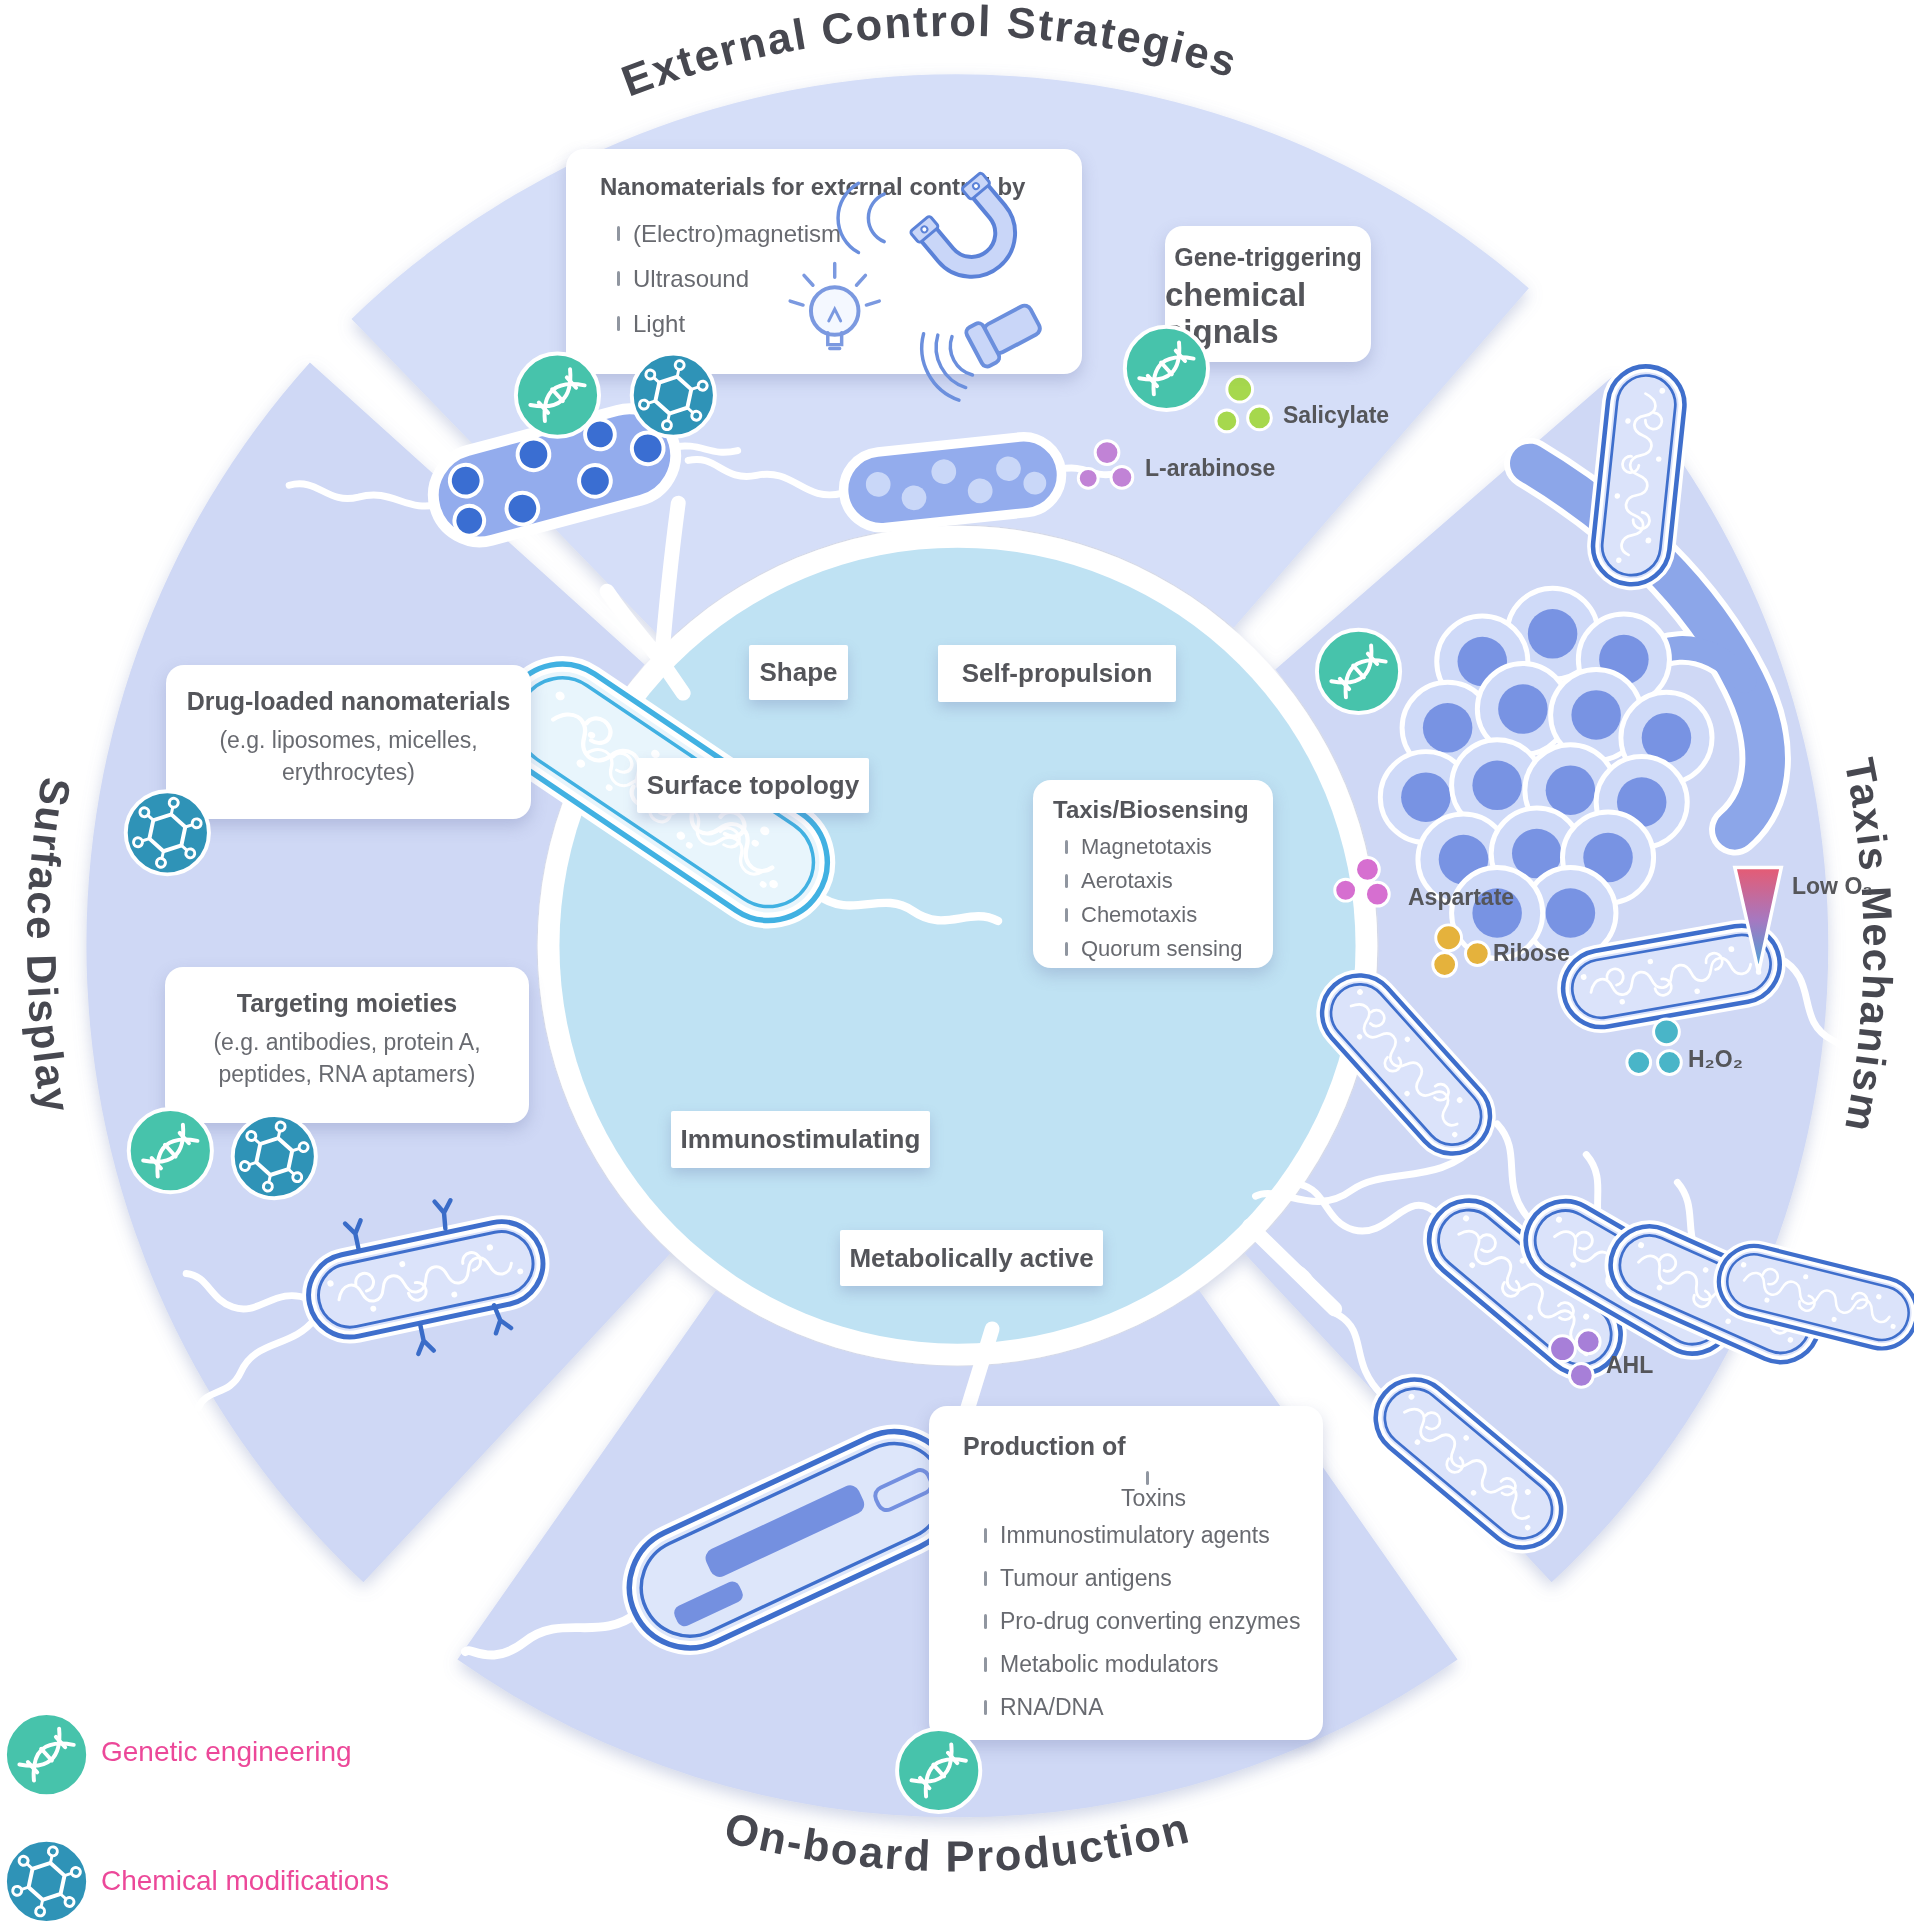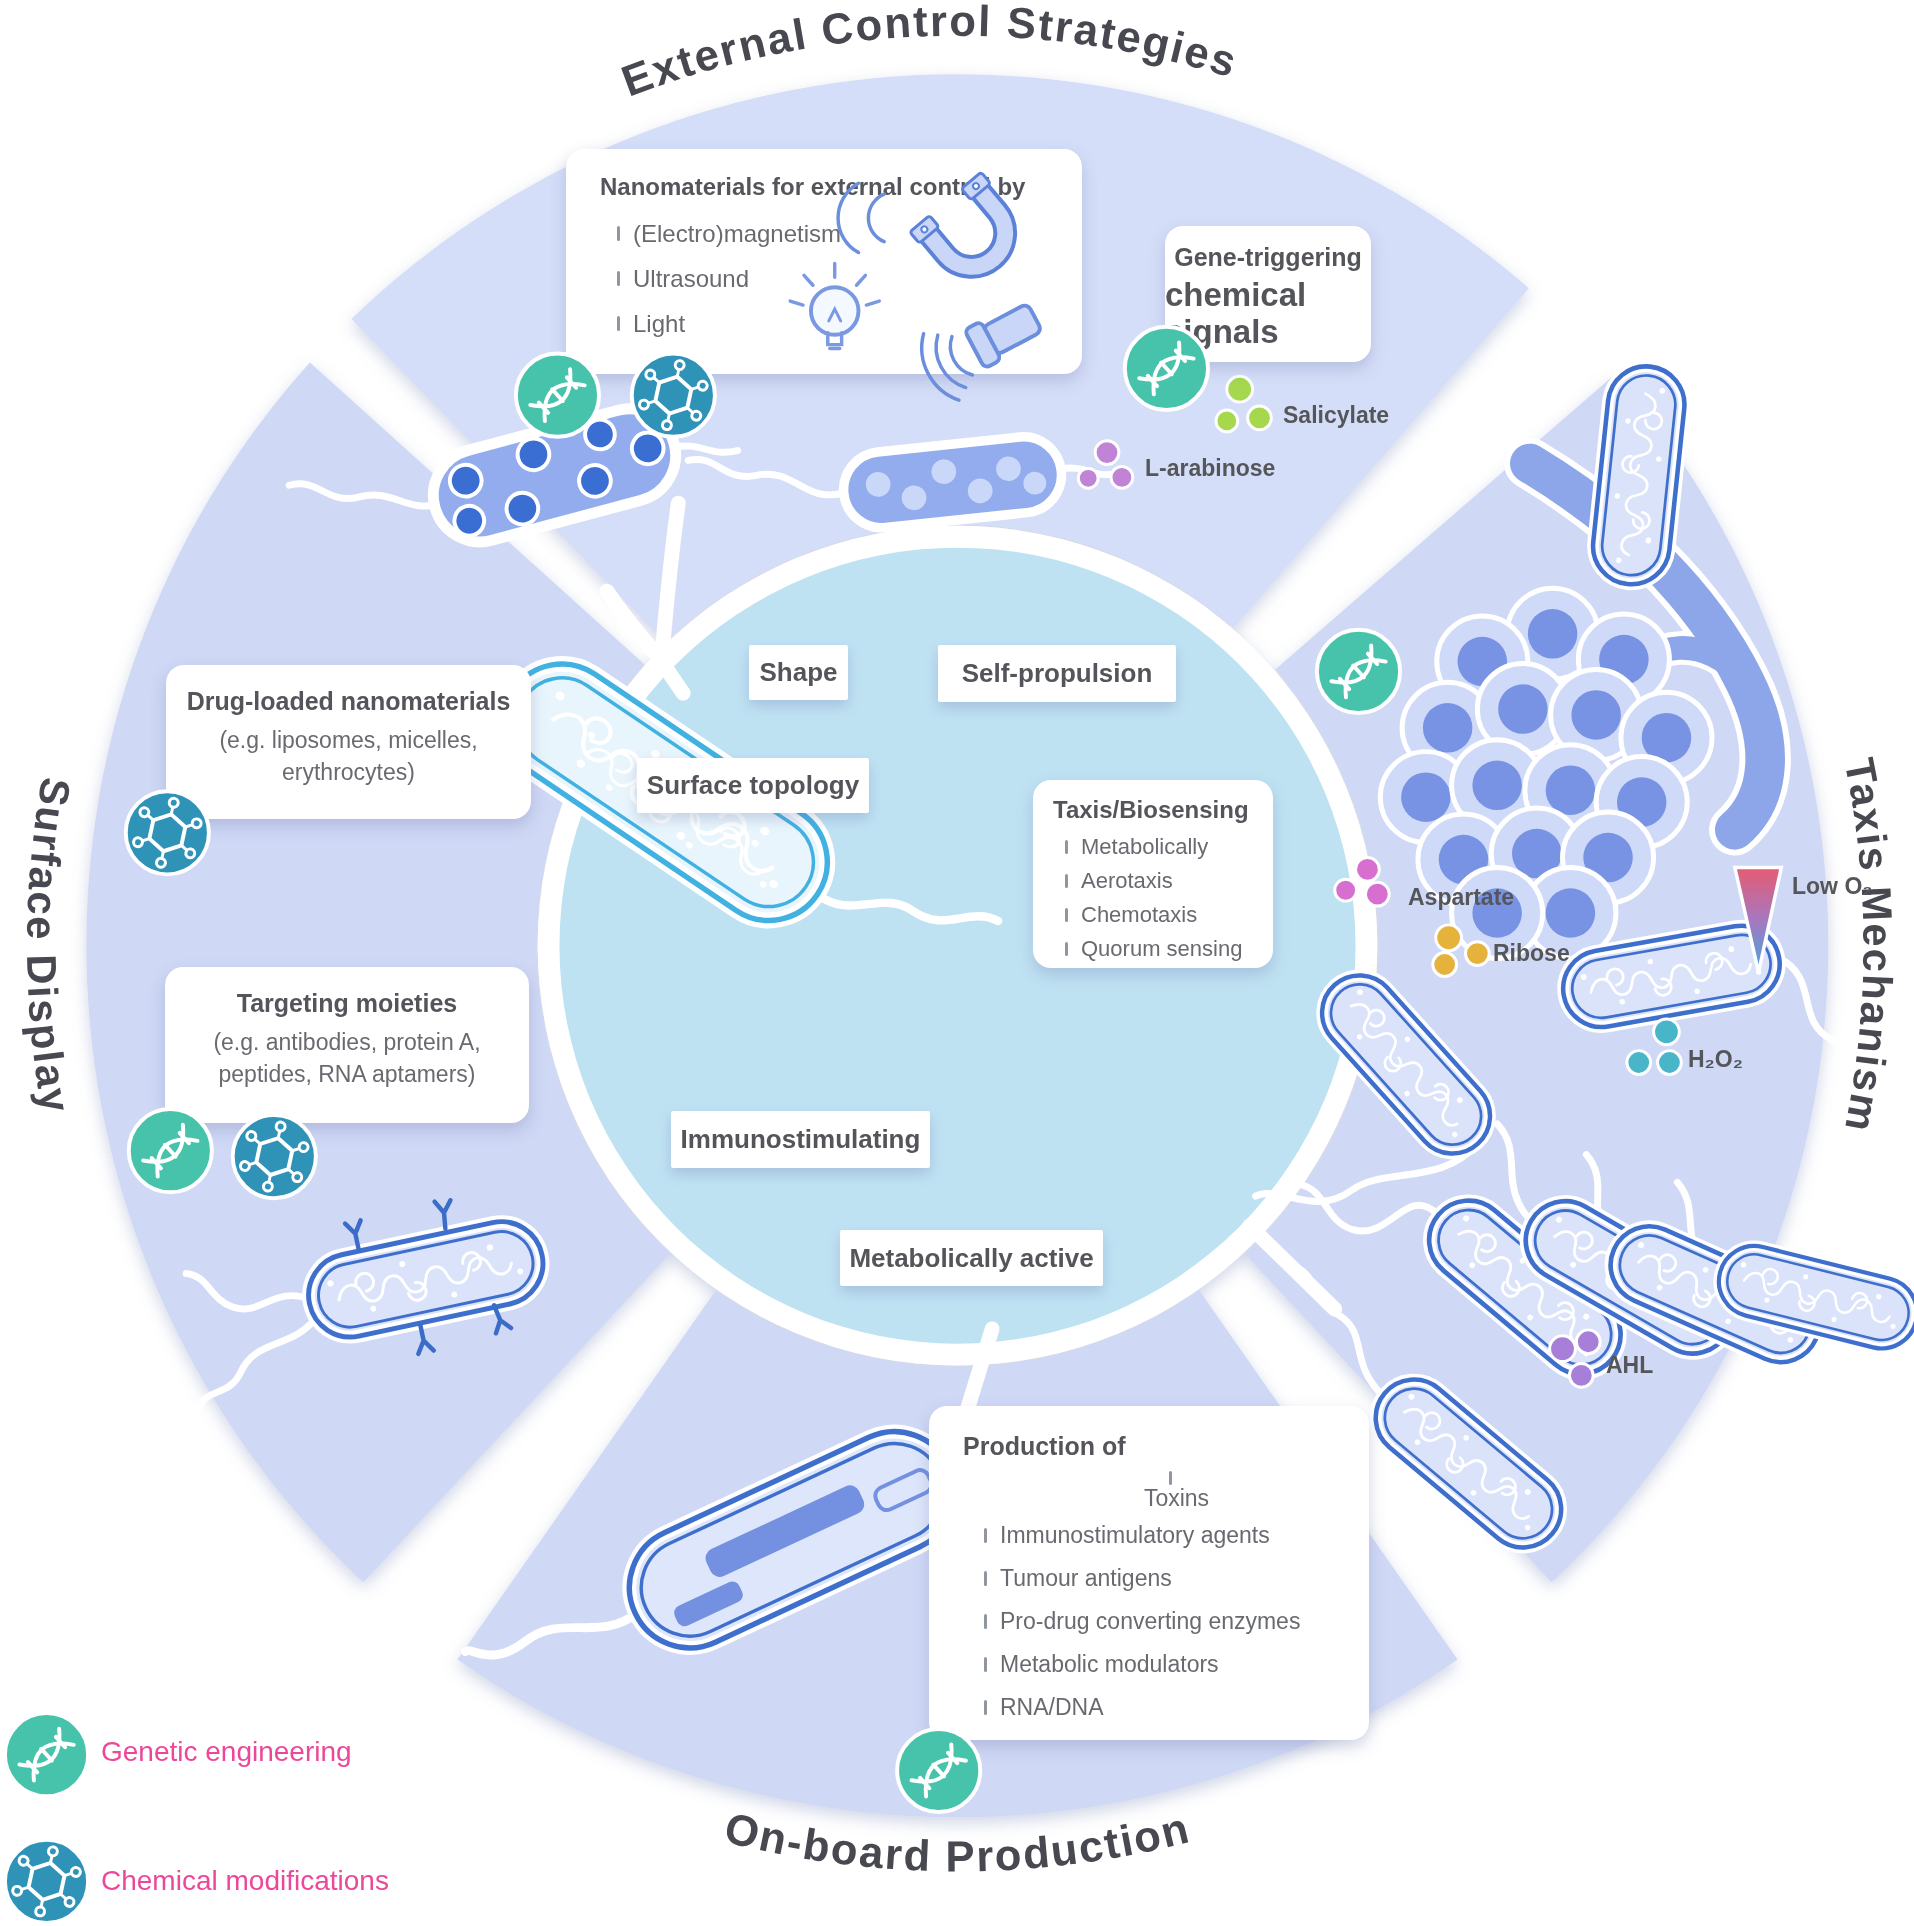--- a/index.html
+++ b/index.html
@@ -260,21 +260,21 @@
   <div class="bi" style="font-size:23px;line-height:37px;margin-top:6px;">(e.g. liposomes, micelles,</div>
   <div class="bi" style="font-size:23px;">erythrocytes)</div>
 </div>
 
 <div class="b" style="left:165px;top:967px;width:364px;height:156px;text-align:center;">
   <div class="bt" style="margin-top:22px;font-size:25px;">Targeting moieties</div>
   <div class="bi" style="font-size:23px;line-height:37px;margin-top:6px;">(e.g. antibodies, protein A,</div>
   <div class="bi" style="font-size:23px;">peptides, RNA aptamers)</div>
 </div>
 
-<div class="b" style="left:929px;top:1406px;width:440px;height:334px;">
+<div class="b" style="left:929px;top:1406px;width:394px;height:334px;">
   <div class="bt" style="margin:26px 0 10px 34px;font-size:25px;">Production of</div>
   <div style="margin-left:55px;font-size:23px;">
     <div class="row bi" style="height:43px;flex-direction:column;">
           <span class="tick"></span>
           <span>Toxins</span>
         </div>
     <div class="row bi" style="height:43px;">
           <span class="tick"></span>
           <span>Immunostimulatory agents</span>
         </div>
@@ -295,21 +295,21 @@
           <span>RNA/DNA</span>
         </div>
   </div>
 </div>
 
 <div class="b" style="left:1033px;top:780px;width:240px;height:188px;">
   <div class="bt" style="margin:16px 0 6px 20px;font-size:24px;">Taxis/Biosensing</div>
   <div style="margin-left:32px;font-size:22px;">
     <div class="row bi" style="height:34px;">
           <span class="tick"></span>
-          <span>Metabolically</span>
+          <span>Magnetotaxis</span>
         </div>
     <div class="row bi" style="height:34px;">
           <span class="tick"></span>
           <span>Aerotaxis</span>
         </div>
     <div class="row bi" style="height:34px;">
           <span class="tick"></span>
           <span>Chemotaxis</span>
         </div>
     <div class="row bi" style="height:34px;">

